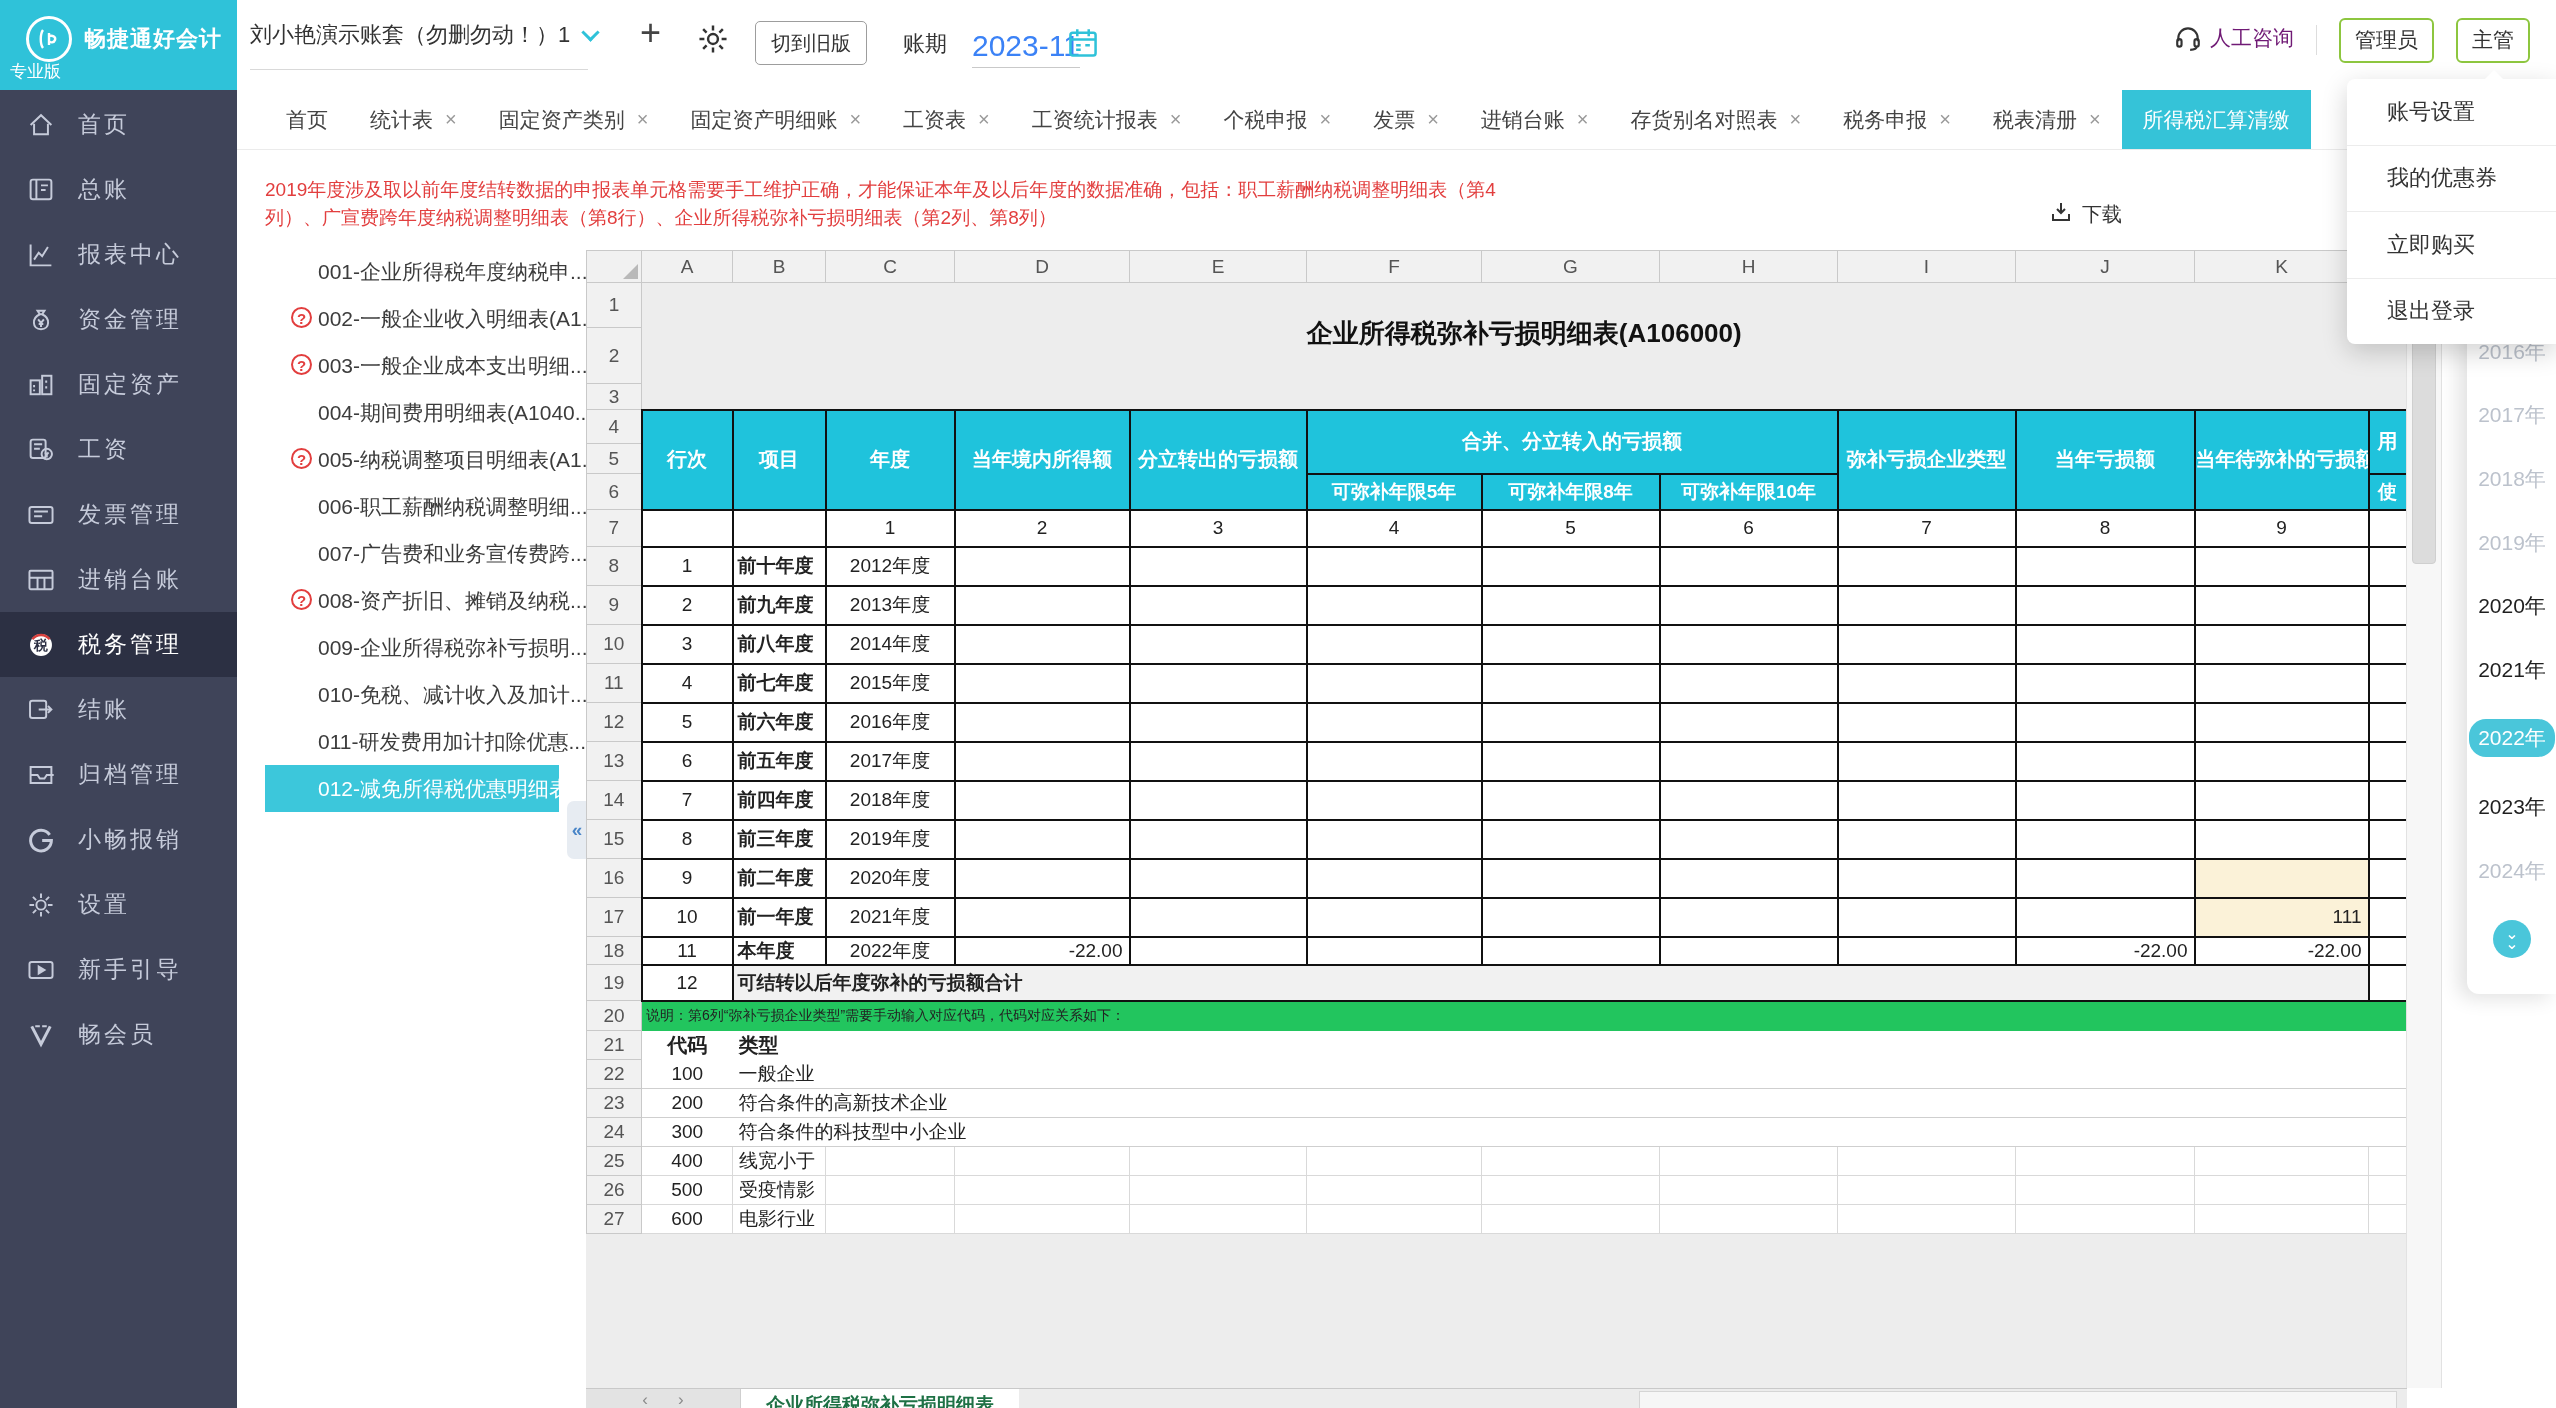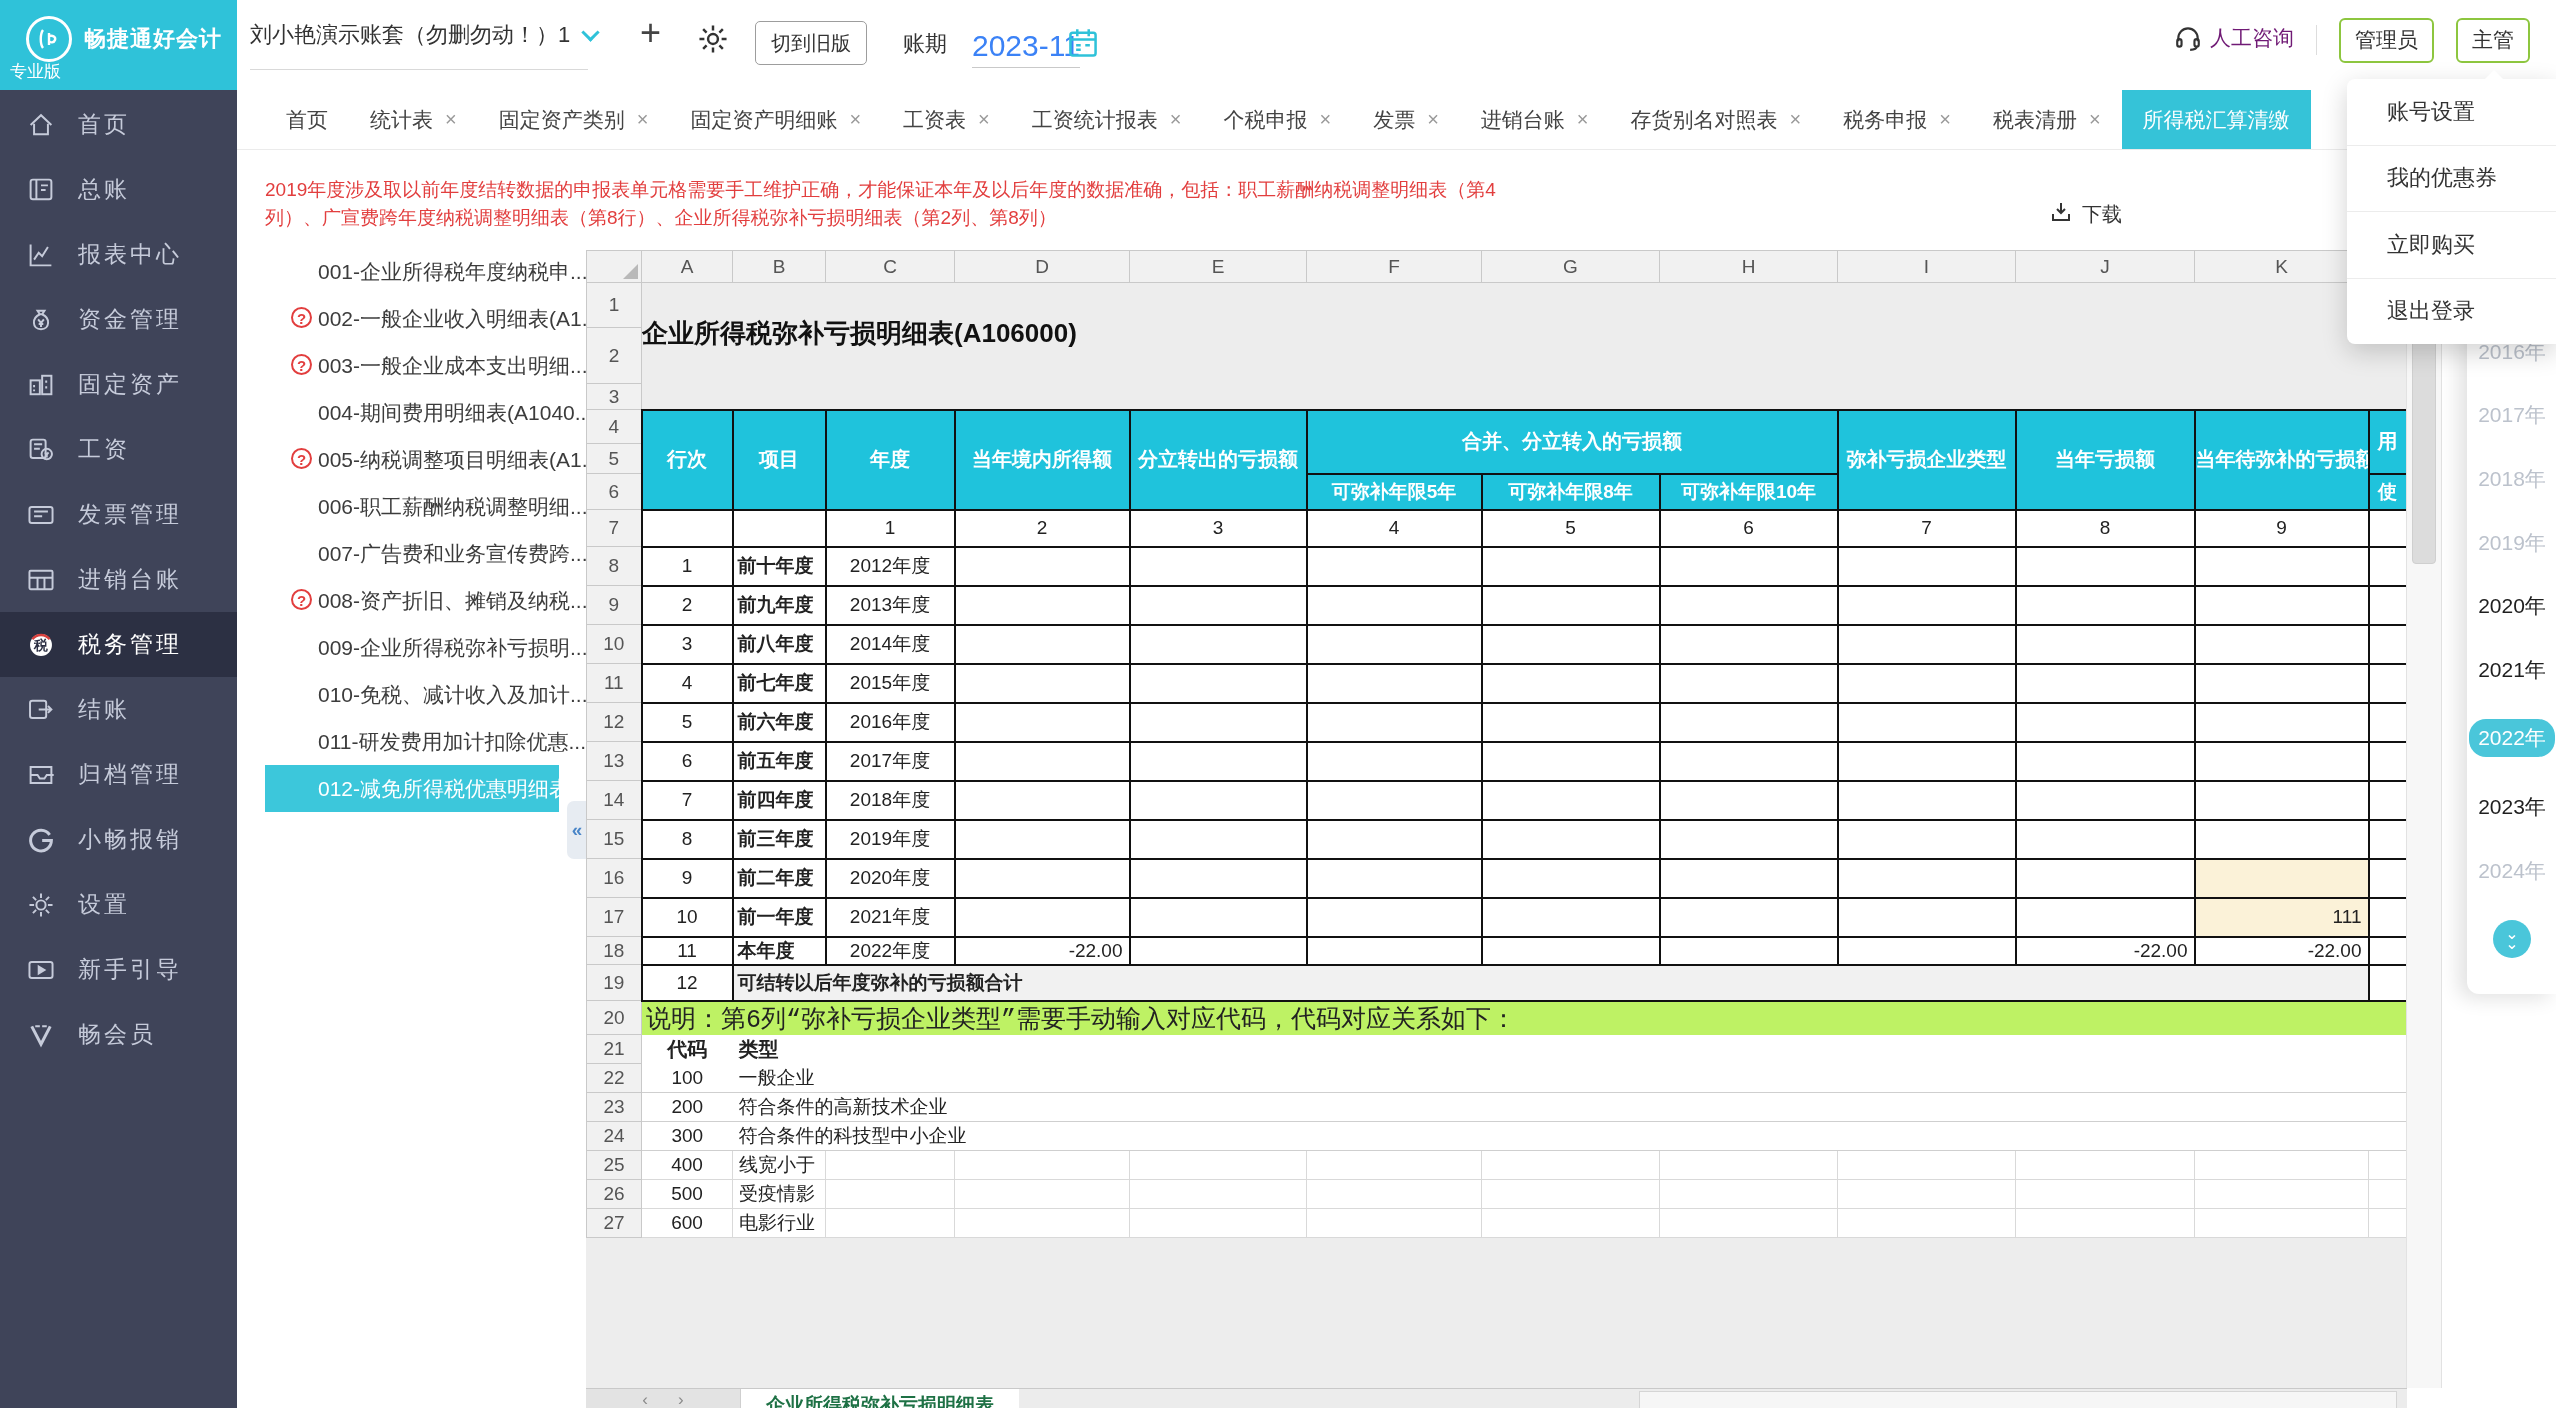--- a/index.html
+++ b/index.html
@@ -57,31 +57,31 @@
   .collapse { position:absolute; left:330px; top:651px; width:20px; height:58px; background:#e7ecf2; border-radius:7px 0 0 7px; color:#4a86c8; font-size:19px; font-weight:bold; display:flex; align-items:center; justify-content:center; cursor:pointer; }
 
   
   .sheet { position:absolute; left:349px; top:100px; width:1820px; height:1138px; background:#ededed; overflow:hidden; }
   table.grid { border-collapse:collapse; table-layout:fixed; width:1820px; }
   .grid td, .grid th { overflow:hidden; white-space:nowrap; }
   .grid .rh { background:#f1f1f1; color:#555; font-size:19px; font-weight:normal; border:1px solid #c9c9c9; text-align:center; }
   .collet td { background:#f1f1f1; color:#555; font-size:19px; text-align:center; height:32px; border:1px solid #c9c9c9; }
   .corner { position:relative; }
   .corner::after { content:""; position:absolute; right:3px; bottom:3px; border-bottom:15px solid #b9b9b9; border-left:15px solid transparent; }
-  .titlecell { text-align:left; font-size:26px; font-weight:bold; color:#111; border:none; }
+  .titlecell { text-align:center; font-size:26px; font-weight:bold; color:#111; border:none; }
   .blankrow { border:none; }
   .hd { background:#1fc3dc; color:#fff; font-weight:bold; font-size:20px; text-align:center; border:2px solid #111; }
   .hd.sub { font-size:19px; }
   .fc { background:#fff; border:2px solid #111; font-size:19px; color:#222; }
   .ctr { text-align:center; }
   .num { text-align:right; padding-right:6px; }
   .item { font-weight:bold; padding-left:4px; }
   .hl { background:#fbf2d8; }
   .total { font-weight:bold; padding-left:4px; background:#f1f1f1; }
-  .note { background:#bef264; border:none; font-size:25px; padding-left:4px; color:#222;font-family:Liberation Mono, monospace; }
+  .note { background:#22c55e; border:none; font-size:14px; padding-left:4px; color:#222; }
   .codeh { background:#fff; border:none; font-size:20px; font-weight:bold; color:#222; }
   .cd { background:#fff; border:none; font-size:19px; color:#222; }
   .cd.uline { border-bottom:1px solid #cfcfcf; }
   .cd.grid2 { border:1px solid #d9d9d9; }
 
   .vscroll { position:absolute; left:2169px; top:100px; width:36px; height:1138px; background:#f7f7f7; border-left:1px solid #e2e2e2; border-right:1px solid #e2e2e2; }
   .vthumb { position:absolute; left:5px; top:14px; width:24px; height:300px; background:#dcdcdc; border:1px solid #cfcfcf; border-radius:4px; }
 
   
   .years { position:absolute; left:2230px; top:152px; width:90px; height:692px; background:#fff; border-radius:12px 0 0 12px; box-shadow:-8px 4px 20px rgba(0,0,0,.12); display:flex; flex-direction:column; align-items:center; justify-content:space-evenly; z-index:8; }

